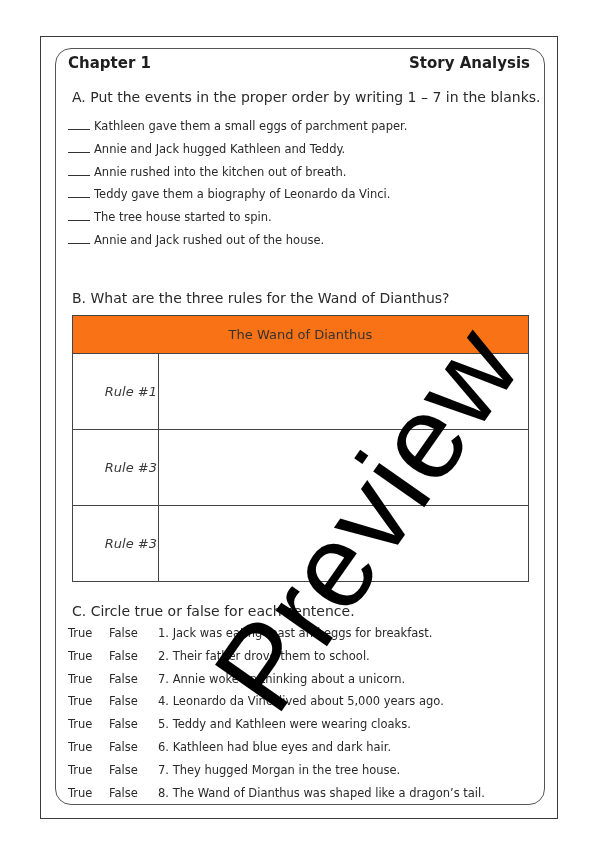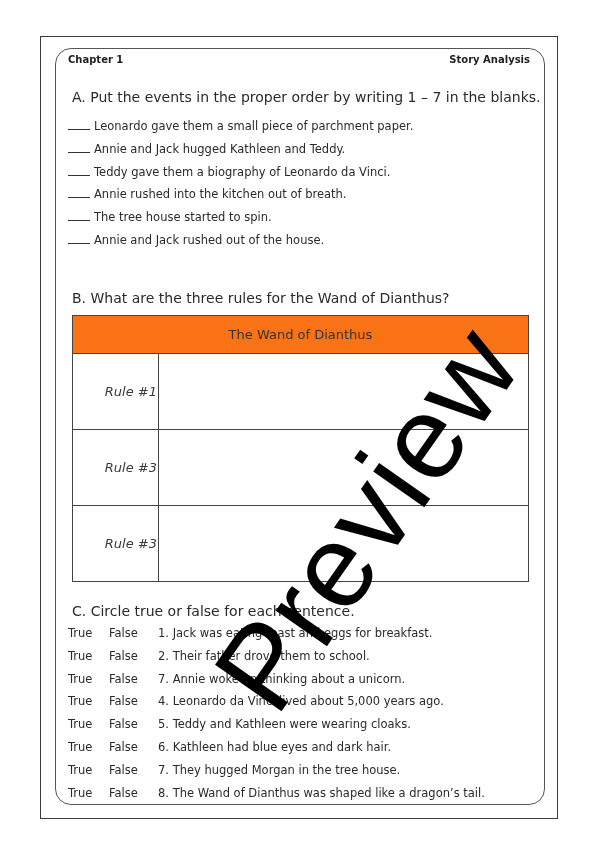--- a/index.html
+++ b/index.html
@@ -3,21 +3,21 @@
   <meta charset="utf-8">
   <style>
     html, body { margin: 0; padding: 0; background: #ffffff; }
     body { width: 600px; height: 856px; position: relative; overflow: hidden;
       font-family: "DejaVu Sans", sans-serif; color: #2a2a2a; }
     .outer-frame { position: absolute; left: 40px; top: 36px; width: 518px; height: 783px;
       border: 1px solid #3a3a3a; box-sizing: border-box; }
     .inner-box { position: absolute; left: 55px; top: 48px; width: 490px; height: 757px;
       border: 1.5px solid #555; border-radius: 16px; box-sizing: border-box; }
     .header { position: absolute; left: 68px; top: 54px; width: 462px; height: 20px;
-      font-weight: bold; font-size: 10px; color: #1e1e1e; }
+      font-weight: bold; font-size: 15px; color: #1e1e1e; }
     .header .left { position: absolute; left: 0; top: 0; }
     .header .right { position: absolute; right: 0; top: 0; margin-left: 12px; }
     .q { position: absolute; left: 72px; font-size: 14px; color: #2a2a2a; white-space: nowrap; }
     .events { position: absolute; left: 68px; top: 118px; font-size: 11.5px; }
     .events .item { height: 22.8px; line-height: 16px; white-space: nowrap; }
     .blank { display: inline-block; width: 22px; border-bottom: 1px solid #333; margin-right: 4px; height: 10px; }
     table.rules { position: absolute; left: 72px; top: 315px; width: 457px; height: 266px;
       border-collapse: collapse; font-size: 13px; color: #3a3a3a; }
     table.rules td, table.rules th { border: 1px solid #444; }
     table.rules th { background: #f97316; font-weight: normal; height: 35px; font-size: 13px; color: #333; }
@@ -39,24 +39,24 @@
 <div class="inner-box"></div>
 
 <div class="header">
   <span class="left">Chapter 1</span>
   <span class="right">Story Analysis</span>
 </div>
 
 <div class="q" style="top:89px;">A. Put the events in the proper order by writing 1 – 7 in the blanks.</div>
 
 <div class="events">
-  <div class="item"><span class="blank"></span><span>Leonardo gave them a small piece of parchment paper.</span></div>
+  <div class="item"><span class="blank"></span><span>Kathleen gave them a small eggs of parchment paper.</span></div>
   <div class="item"><span class="blank"></span><span>Annie and Jack hugged Kathleen and Teddy.</span></div>
+  <div class="item"><span class="blank"></span><span>Annie rushed into the kitchen out of breath.</span></div>
   <div class="item"><span class="blank"></span><span>Teddy gave them a biography of Leonardo da Vinci.</span></div>
-  <div class="item"><span class="blank"></span><span>Annie rushed into the kitchen out of breath.</span></div>
   <div class="item"><span class="blank"></span><span>The tree house started to spin.</span></div>
   <div class="item"><span class="blank"></span><span>Annie and Jack rushed out of the house.</span></div>
 </div>
 
 <div class="q" style="top:290px;">B. What are the three rules for the Wand of Dianthus?</div>
 
 <table class="rules">
   <tbody>
       <tr>
         <th colspan="2">The Wand of Dianthus</th>

